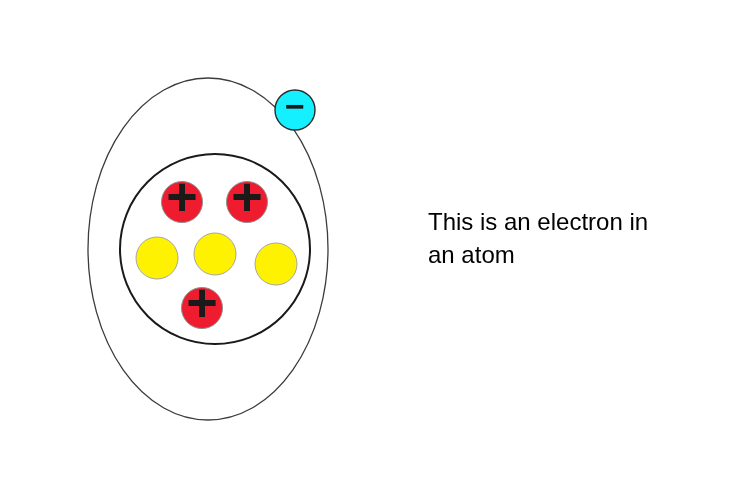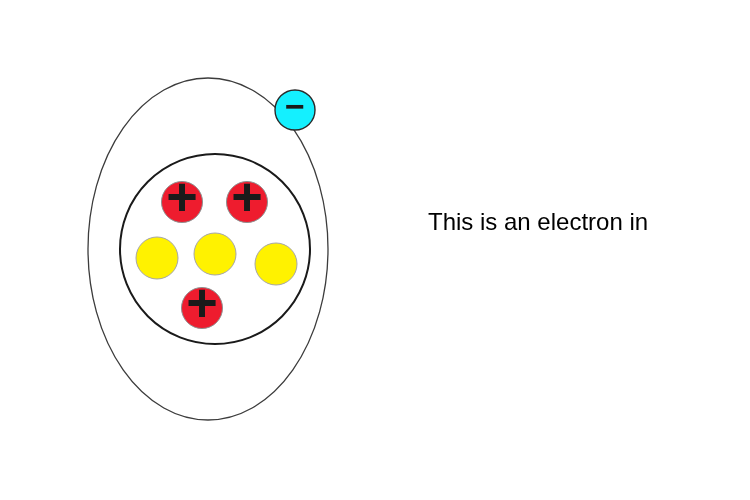--- a/index.html
+++ b/index.html
@@ -67,15 +67,16 @@
     </g>
 
     <g>
       <circle cx="295" cy="110" r="20" stroke="#2a2a2a" stroke-width="1.4" fill="#14f0ff"></circle>
       <text x="295" y="118" text-anchor="middle" class="particle-symbol minus-text">−</text>
     </g>
   </svg>
 
   <div class="caption">
     <span class="caption-line">This is an electron in</span>
+    <span class="caption-line">an atom</span>
   </div>
 
 </div>
 
 </body></html>

